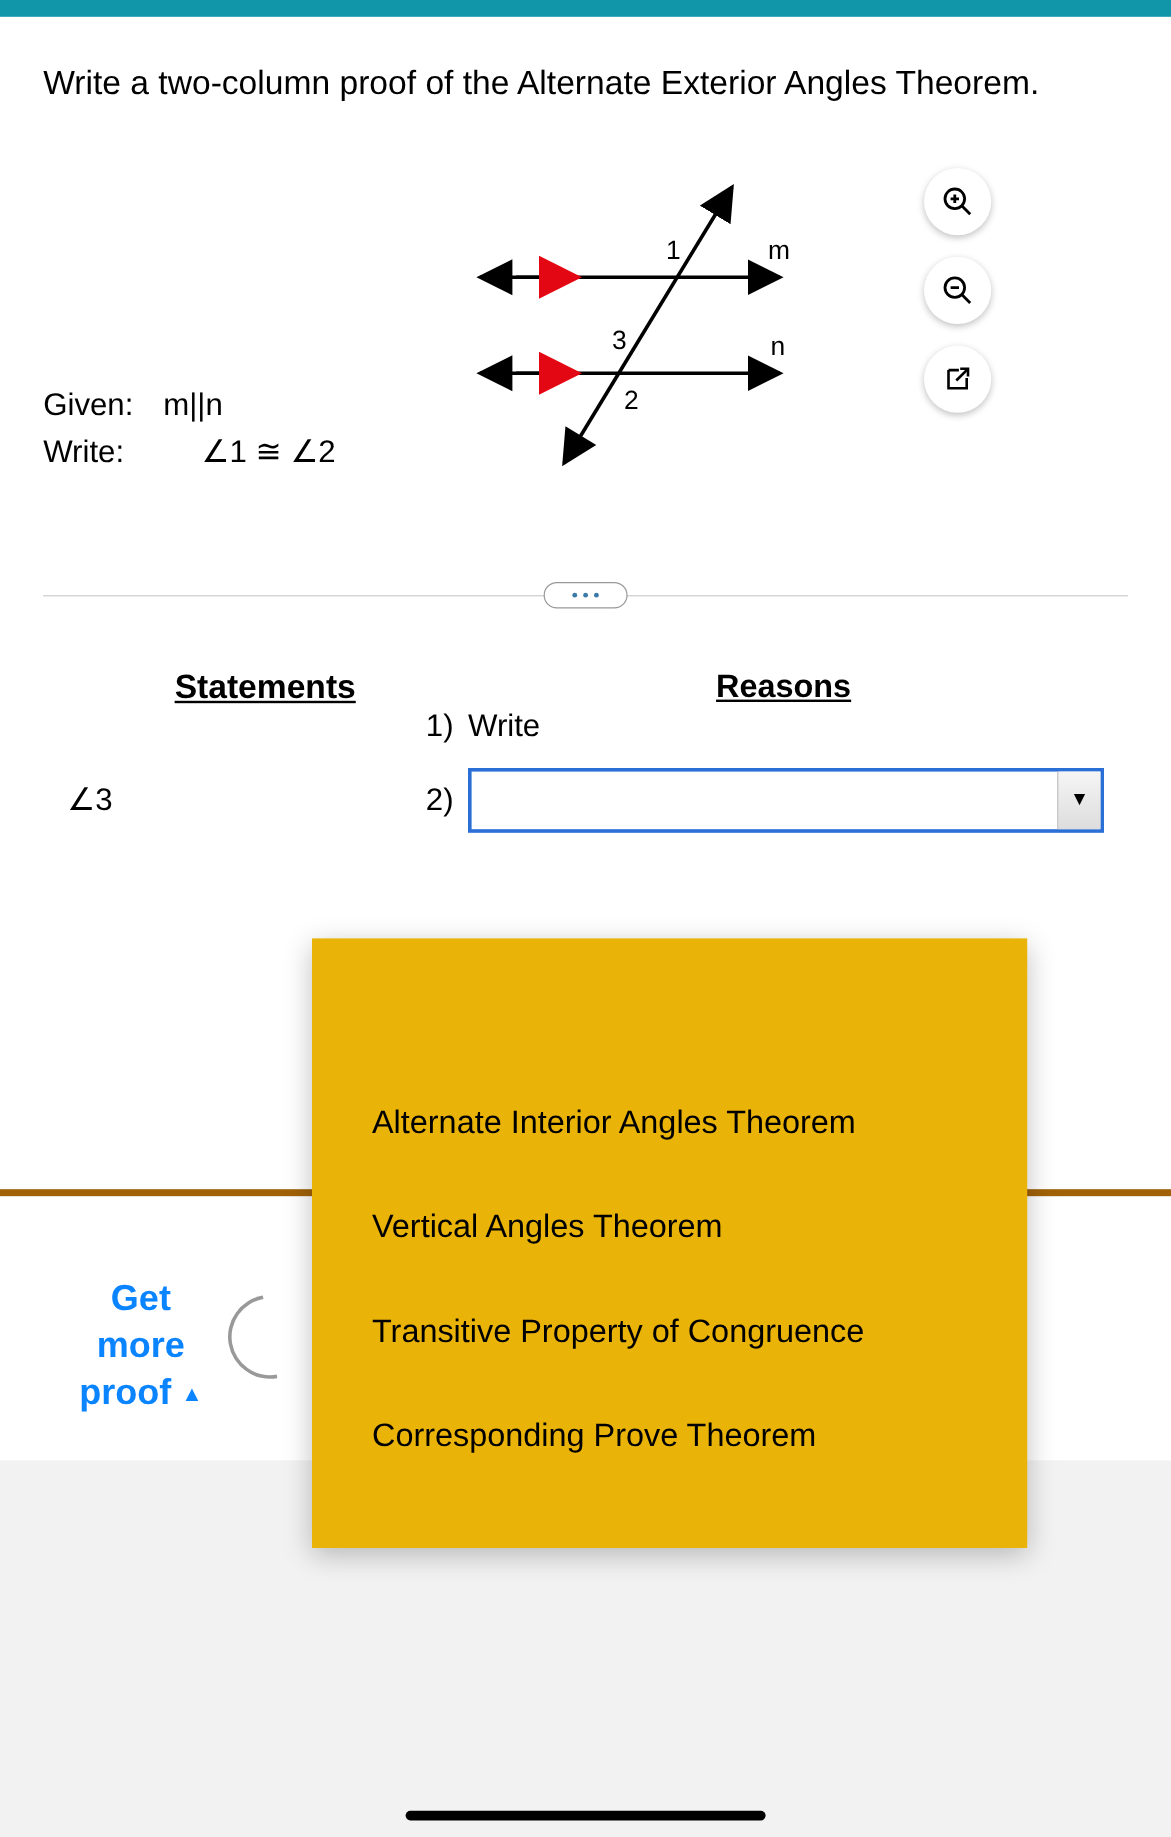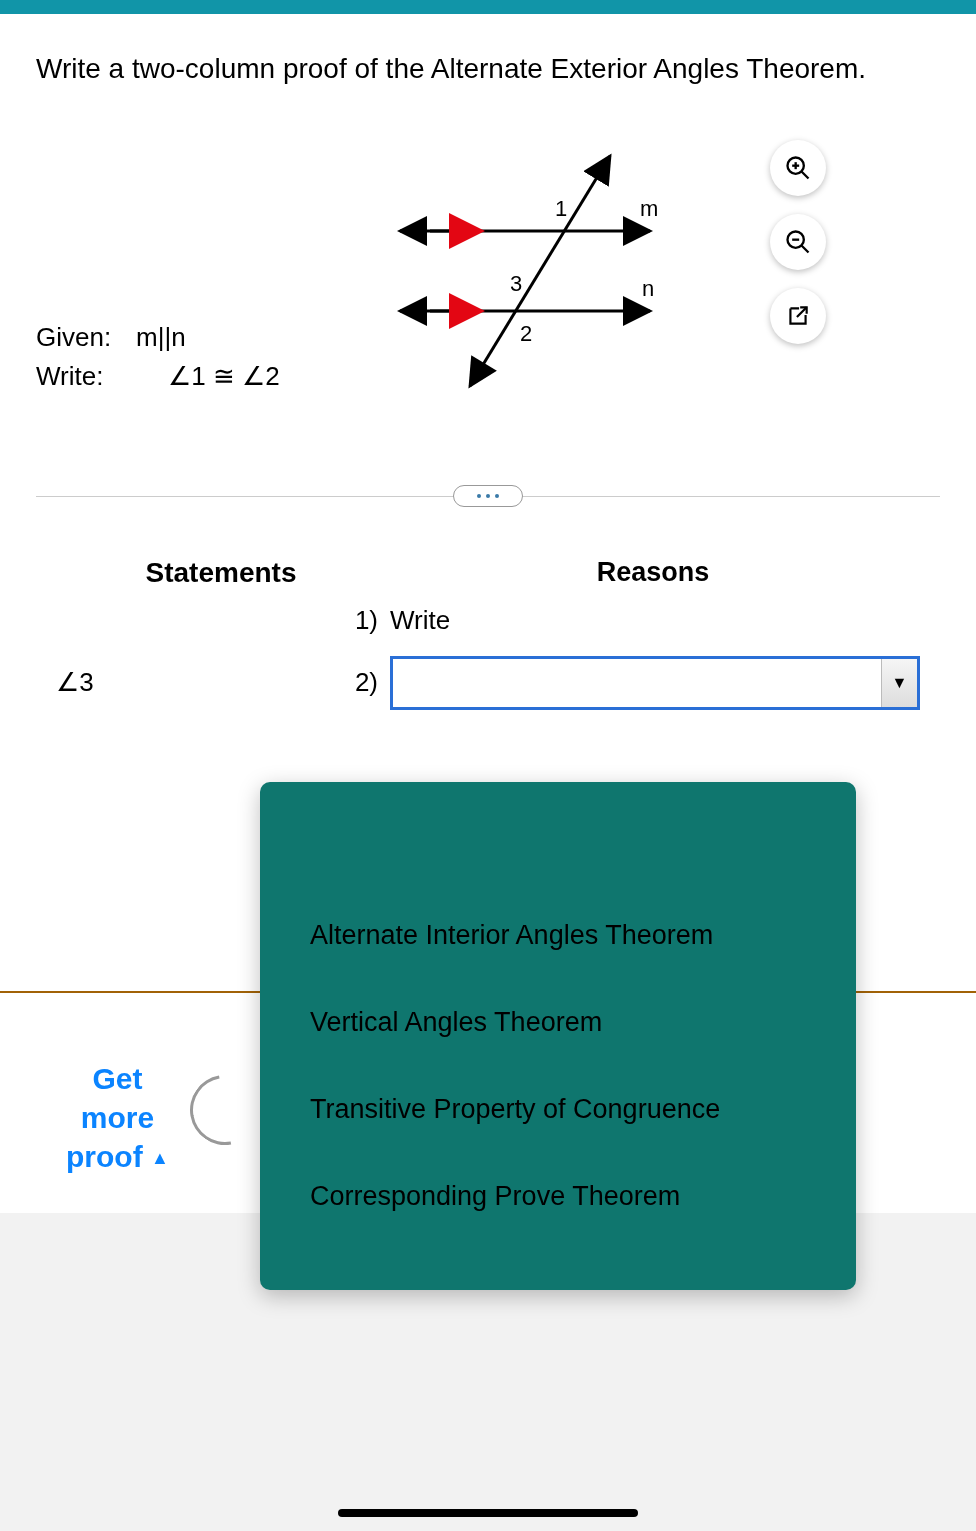--- a/index.html
+++ b/index.html
@@ -91,21 +91,21 @@
       justify-content: center;
       gap: 5px;
       cursor: pointer;
     }
     .divider-pill .dot {
       width: 4px; height: 4px; border-radius: 50%; background: #3a7aa8;
     }
     .proof-area { padding: 0 20px; }
     .proof-headers {
       display: flex;
-      margin-bottom: 16px;
+      text-decoration: underline;
     }
     .stmt-col { width: 330px; text-align: center; font-weight: bold; font-size: 28px; }
     .reas-col { flex: 1; text-align: center; font-weight: bold; font-size: 27px; }
     .proof-row {
       display: flex;
       align-items: center;
       font-size: 26px;
       margin-bottom: 20px;
     }
     .stmt-cell { width: 290px; }
@@ -135,21 +135,21 @@
       font-size: 16px;
       color: #000;
     }
     .bottom-bar {
       position: absolute;
       left: 0;
       right: 0;
       bottom: 0;
       height: 540px;
       background: #f2f2f2;
-      border-top: 2px solid #a16207;
+      border-top: 6px solid #a16207;
     }
     .help-link {
       position: absolute;
       left: 66px;
       top: 66px;
       color: #0b84ff;
       font-weight: bold;
       font-size: 30px;
       line-height: 1.3;
       text-align: center;
@@ -166,22 +166,22 @@
       border-radius: 50%;
       border-right-color: transparent;
       border-top-color: transparent;
       transform: rotate(35deg);
     }
     .dropdown-panel {
       position: absolute;
       left: 260px;
       right: 120px;
       top: 782px;
-      background: #0f766e;
-      border-radius: 10px;
+      background: #eab308;
+      border-radius: 0;
       box-shadow: 0 6px 22px rgba(0,0,0,0.25);
       padding: 110px 50px 50px 50px;
     }
     .dropdown-option {
       font-size: 27px;
       color: #000;
       padding: 28px 0;
       cursor: pointer;
     }
     .home-indicator {

